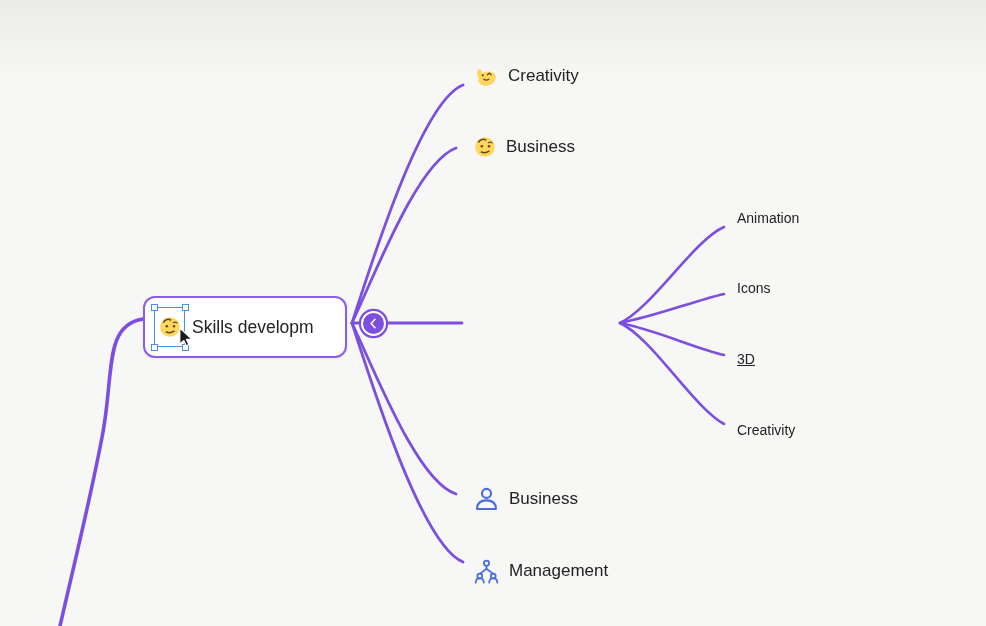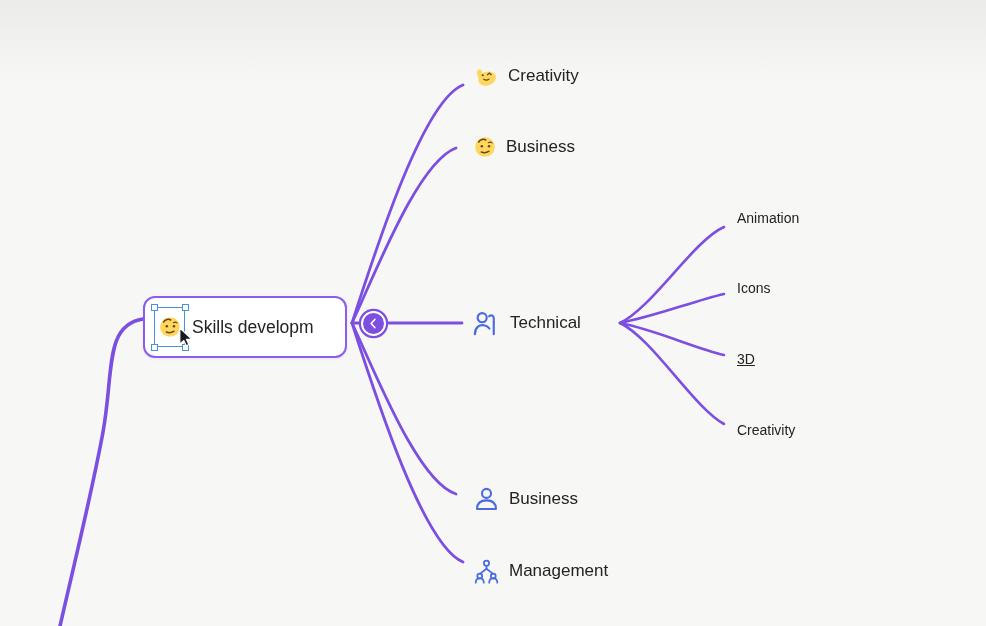--- a/index.html
+++ b/index.html
@@ -86,32 +86,20 @@
           <ellipse cx="19" cy="22" rx="12.5" ry="9.5" fill="var(--emoji-yellow)"></ellipse>
         </g>
         <circle cx="13.5" cy="17" r="1.5" fill="#65471b"></circle>
         <path d="M20 16.2 l2.6 -2.2 2.6 2.2" stroke="#65471b" stroke-width="1.8" fill="none" stroke-linecap="round"></path>
         <path d="M15 22.5 q3.5 2.5 7 0" stroke="#65471b" stroke-width="1.8" fill="none" stroke-linecap="round"></path>
       </svg>
     </span>
     <span>Creativity</span>
   </div>
 
-  <div class="label-row" style="left:472px;top:308px;">
-    <span class="marker">
-      <svg width="29" height="29" viewBox="0 0 30 30">
-        <g class="blue-icon" stroke-width="2.2">
-          <circle cx="10.5" cy="9" r="4.7"></circle>
-          <path d="M3 26 c0 -7 4.5 -10 9.5 -9.2 c2.5 0.4 4.3 1.6 5.5 3.4"></path>
-          <path d="M22.5 26 V9.5 c0 -3 -3 -3.8 -4.8 -2"></path>
-        </g>
-      </svg>
-    </span>
-    <span>Technical</span>
-  </div>
 
   <div class="label-row" style="left:473px;top:484px;">
     <span class="marker">
       <svg width="27" height="27" viewBox="0 0 30 30">
         <g class="blue-icon" stroke-width="2.3">
           <circle cx="15" cy="8.2" r="5"></circle>
           <path d="M4.5 25.5 c0 -7 4.3 -9.5 10.5 -9.5 c6.2 0 10.5 2.5 10.5 9.5 z"></path>
         </g>
       </svg>
     </span>

